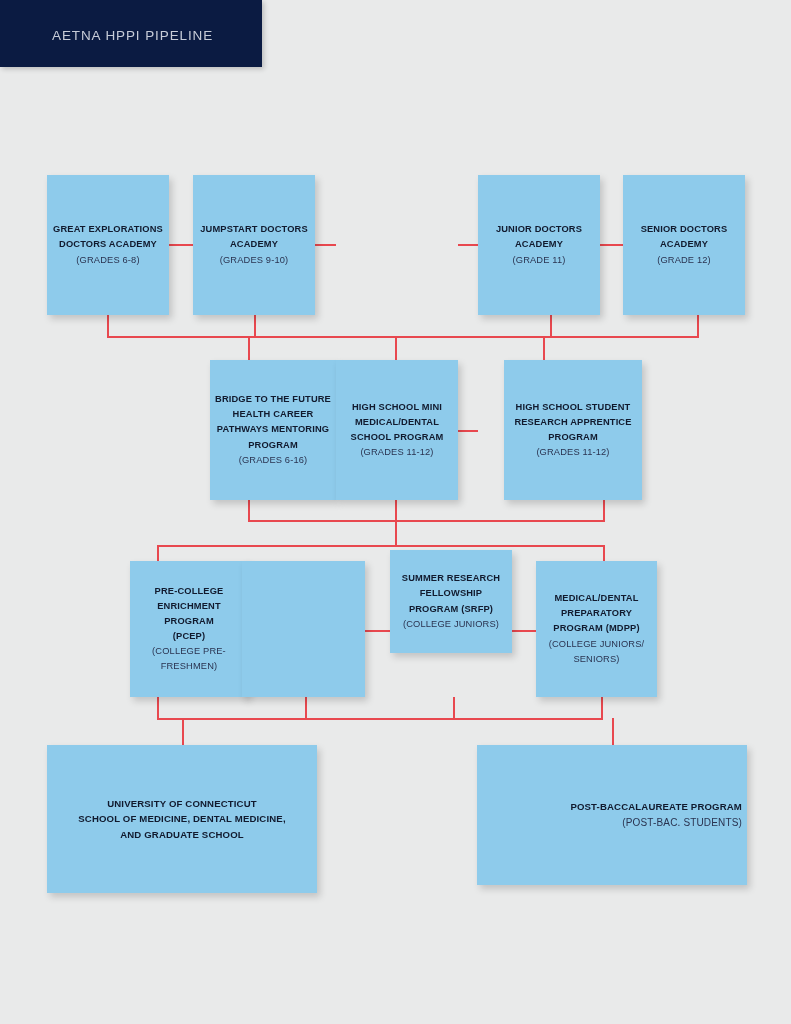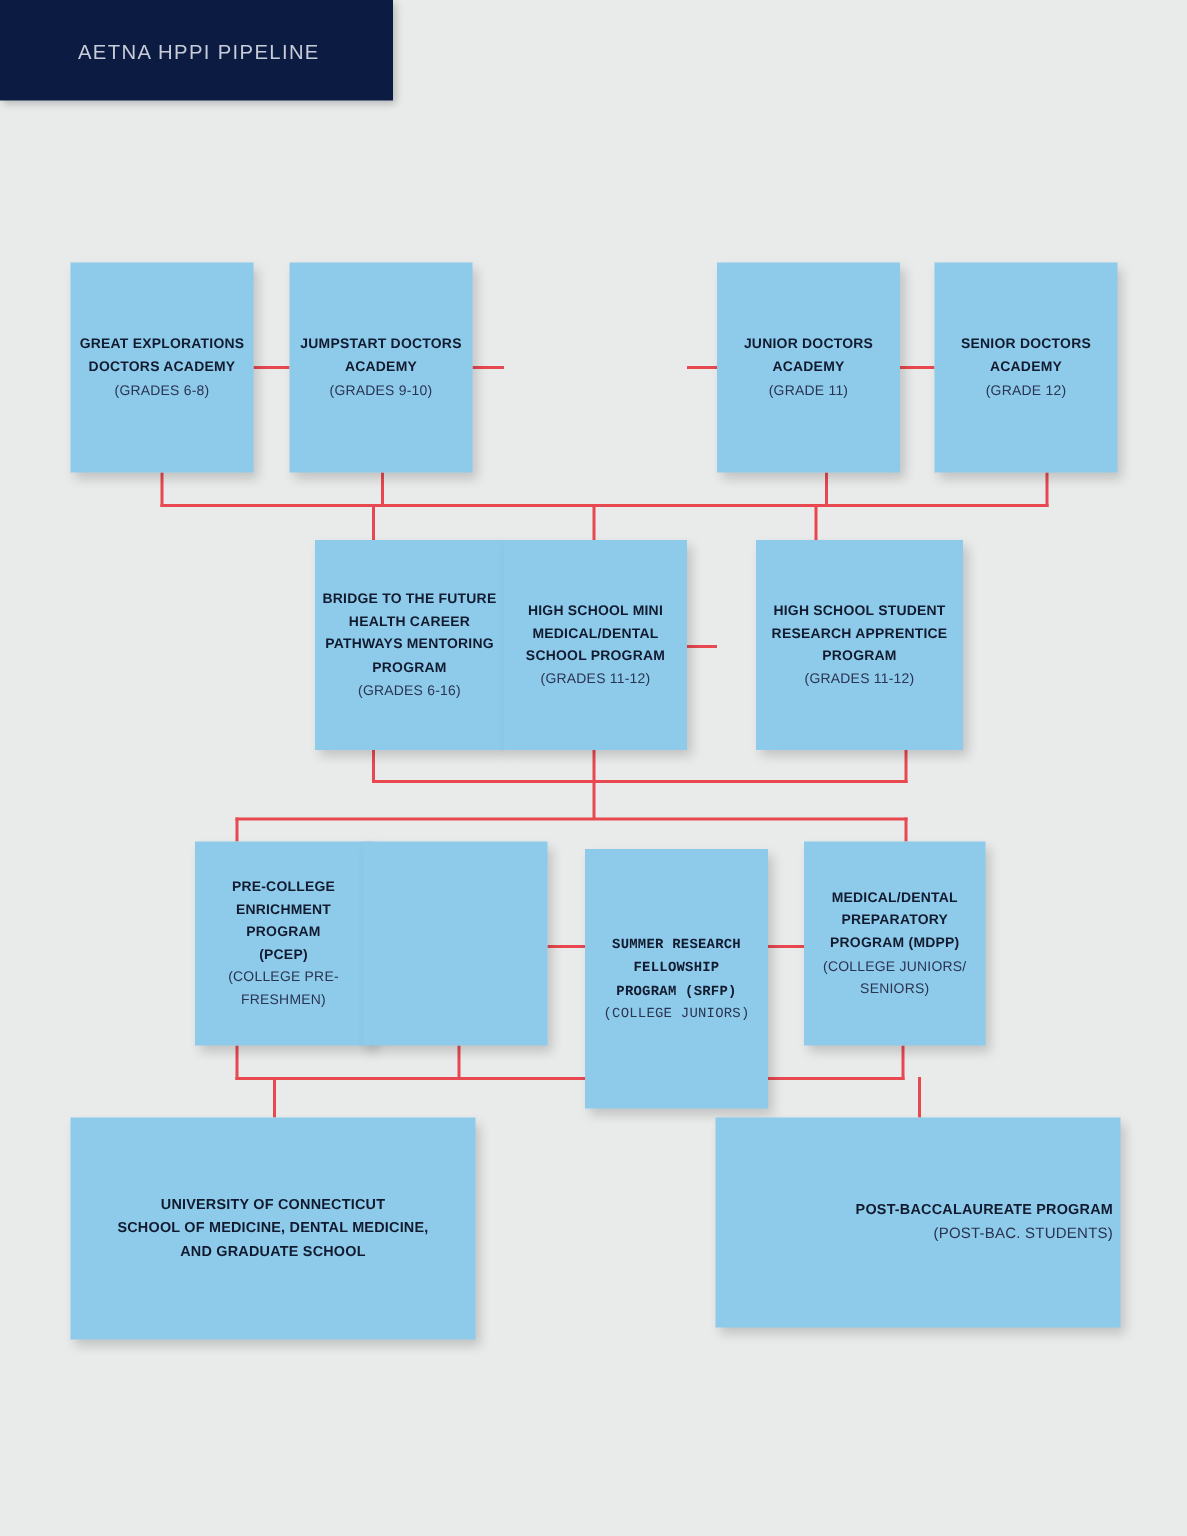--- a/index.html
+++ b/index.html
@@ -160,21 +160,21 @@
     <div class="title">HIGH SCHOOL STUDENT<br>RESEARCH APPRENTICE<br>PROGRAM</div>
     <div class="sub">(GRADES 11-12)</div>
   </div>
 
   <div class="node" style="left:95px;  top:561px; width:118px; height:136px;margin-left:35px;">
     <div class="title">PRE-COLLEGE<br>ENRICHMENT PROGRAM<br>(PCEP)</div>
     <div class="sub">(COLLEGE PRE-<br>FRESHMEN)</div>
   </div>
   <div class="node" style="left:242px; top:561px; width:123px; height:136px;">
   </div>
-  <div class="node" style="left:390px; top:566px; width:122px; height:173px;font-family:Liberation Mono, monospace;">
+  <div class="node" style="left:390px; top:550px; width:122px; height:103px;">
     <div class="title">SUMMER RESEARCH<br>FELLOWSHIP<br>PROGRAM (SRFP)</div>
     <div class="sub">(COLLEGE JUNIORS)</div>
   </div>
   <div class="node" style="left:536px; top:561px; width:121px; height:136px;">
     <div class="title">MEDICAL/DENTAL<br>PREPARATORY<br>PROGRAM (MDPP)</div>
     <div class="sub">(COLLEGE JUNIORS/<br>SENIORS)</div>
   </div>
 
   <div class="node wide" style="left:47px;  top:745px; width:270px; height:148px;">
     <div class="title">UNIVERSITY OF CONNECTICUT<br>SCHOOL OF MEDICINE, DENTAL MEDICINE,<br>AND GRADUATE SCHOOL</div>

